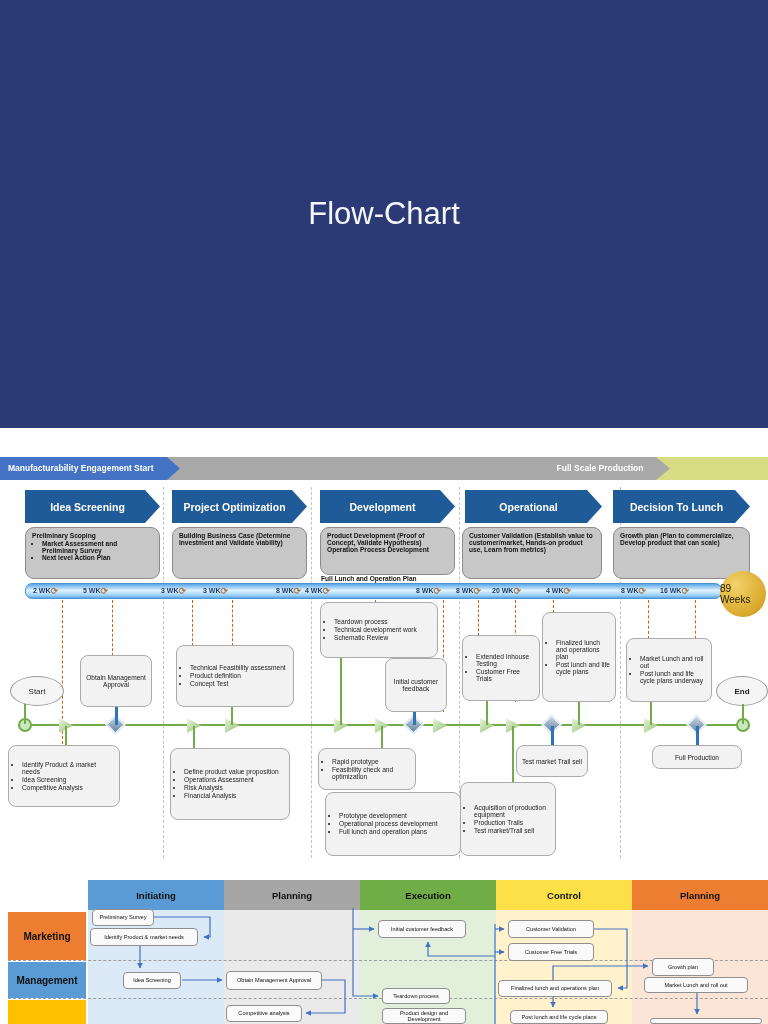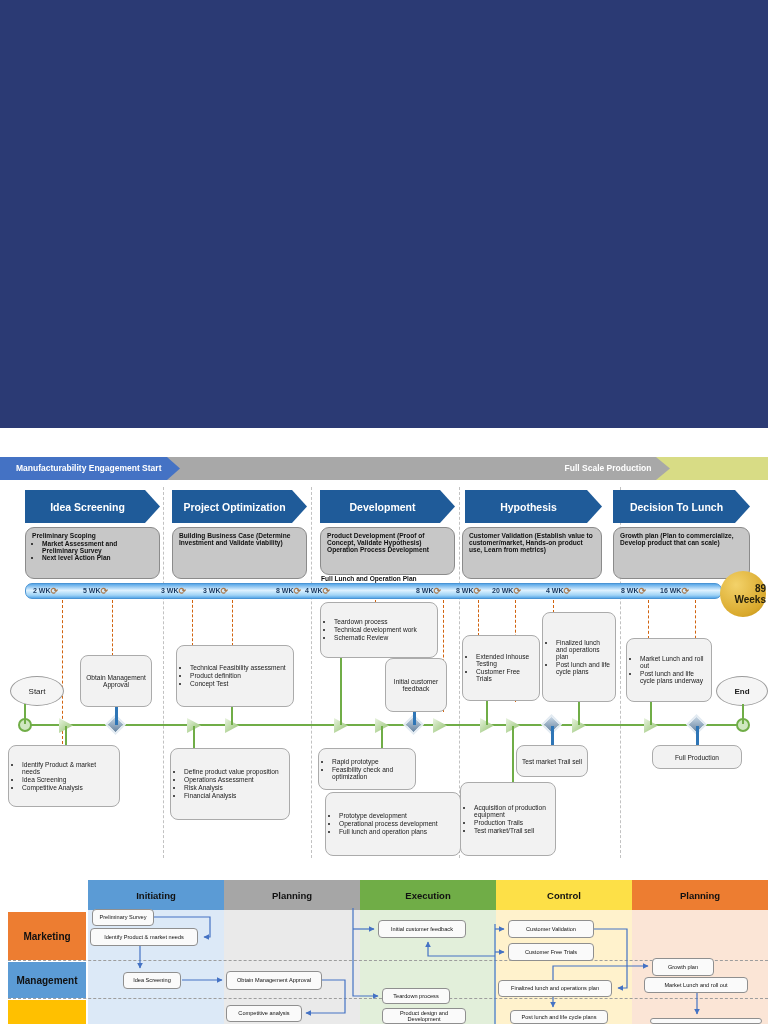--- a/index.html
+++ b/index.html
@@ -8,32 +8,32 @@
   
   #title-slide{left:0;top:0;width:768px;height:428px;background:#2B3A74;display:flex;align-items:center;justify-content:center;}
   #title-slide .t{color:#F4F6FA;font-size:31px;text-align:center;line-height:1.3;font-weight:400;}
   
   #chart{left:0;top:428px;width:768px;height:596px;background:#ffffff;}
   
   .band{height:23px;top:29px;}
   .band-yellow{left:0;width:768px;background:#D8DC85;}
   .band-gray{left:0;width:670px;background:#A8A8A8;clip-path:polygon(0 0,calc(100% - 14px) 0,100% 50%,calc(100% - 14px) 100%,0 100%);}
   .band-blue{left:0;width:180px;background:#4472C4;clip-path:polygon(0 0,calc(100% - 13px) 0,100% 50%,calc(100% - 13px) 100%,0 100%);}
-  .band-label{color:#fff;font-size:8.5px;font-weight:bold;line-height:23px;margin-left:8px;}
+  .band-label{color:#fff;font-size:8.5px;font-weight:bold;line-height:23px;}
   
   .phase{top:62px;height:33px;background:#1F5B99;clip-path:polygon(0 0,calc(100% - 15px) 0,100% 50%,calc(100% - 15px) 100%,0 100%);color:#fff;font-weight:bold;font-size:10.5px;display:flex;align-items:center;justify-content:center;padding-right:10px;box-sizing:border-box;}
   
   .gbox{top:99px;background:#C7C7C7;border:1.5px solid #8b8b8b;border-radius:9px;font-size:6.6px;font-weight:bold;color:#111;padding:4px 6px;box-sizing:border-box;}
   .gbox ul{margin:1px 0 0 0;padding-left:10px;}
   .gbox li{margin:0;}
   
   #tbar{left:25px;top:155px;width:697px;height:16px;border-radius:7px;background:linear-gradient(#58a7e8,#dff2ff 45%,#9fd3f6 80%,#58a7e8);border:1px solid #4a94d4;box-sizing:border-box;}
   .wk{top:158px;font-size:7px;font-weight:bold;color:#17375E;white-space:nowrap;}
   .wk .cyc{color:#a97a4f;font-size:9px;font-weight:bold;vertical-align:-1px;}
-  #total-weeks{left:720px;top:143px;width:46px;height:46px;border-radius:50%;background:radial-gradient(circle at 35% 30%,#F3D26A,#D9A92C 70%,#B8860B);display:flex;flex-direction:column;align-items:flex-end;justify-content:center;font-weight:bold;color:#26210c;font-size:10px;line-height:1.1;}
+  #total-weeks{left:720px;top:143px;width:46px;height:46px;border-radius:50%;background:radial-gradient(circle at 35% 30%,#F3D26A,#D9A92C 70%,#B8860B);display:flex;flex-direction:column;align-items:flex-start;justify-content:center;font-weight:normal;color:#26210c;font-size:10px;line-height:1.1;}
   
   .odash{width:0;border-left:1.2px dashed #D1630E;}
   .gdash{width:0;border-left:1.2px dashed #C2C2C2;top:59px;height:371px;}
   
   #flowline{left:25px;top:296px;width:718px;height:2px;background:#70AD47;}
   .vgreen{width:2px;background:#70AD47;}
   .vblue{width:2.5px;background:#2E75B6;}
   .tri{width:14px;height:15px;top:290px;clip-path:polygon(0 0,100% 50%,0 100%);background:linear-gradient(135deg,#e9f4e0,#8fbf6a);filter:drop-shadow(0 0 1px #70AD47);}
   .dia{width:15px;height:15px;top:289px;transform:rotate(45deg);background:linear-gradient(135deg,#c8d7e5,#64819e);border:2px solid #e3ebf2;box-sizing:border-box;}
   .circ{width:14px;height:14px;top:290px;border-radius:50%;background:#cfe7c0;border:2px solid #70AD47;box-sizing:border-box;}
@@ -48,40 +48,41 @@
   .mrow{left:8px;width:78px;display:flex;align-items:center;justify-content:center;font-size:10px;font-weight:bold;color:#111;}
   .mbox{background:#FAFAFA;border:1px solid #8f8f8f;border-radius:4px;font-size:5.6px;color:#111;display:flex;align-items:center;justify-content:center;text-align:center;overflow:hidden;line-height:1.1;box-sizing:border-box;padding:1px 2px;}
   .rowdash{left:8px;width:760px;height:0;border-top:1px dashed #9d9d9d;}
   .overflow-label{font-size:6.6px;font-weight:bold;color:#111;}
 </style>
 </head>
 <body>
 
 <div class="abs" id="title-slide">
   <div class="t">
+    <div>Flow-Chart</div>
   </div>
 </div>
 
 <div class="abs" id="chart">
 
   <div class="abs band band-yellow"></div>
   <div class="abs band band-gray"></div>
   <div class="abs band band-blue"></div>
   <div class="abs band-label" style="left:8px;top:29px;">Manufacturability Engagement Start</div>
   <div class="abs band-label" style="left:535px;top:29px;width:130px;text-align:center;">Full Scale Production</div>
 
   <div class="abs gdash" style="left:163px;"></div>
   <div class="abs gdash" style="left:311px;"></div>
   <div class="abs gdash" style="left:459px;"></div>
   <div class="abs gdash" style="left:620px;"></div>
 
   <div class="abs phase" style="left:25px;width:135px;">Idea Screening</div>
   <div class="abs phase" style="left:172px;width:135px;">Project Optimization</div>
   <div class="abs phase" style="left:320px;width:135px;">Development</div>
-  <div class="abs phase" style="left:465px;width:137px;">Hypothesis</div>
+  <div class="abs phase" style="left:465px;width:137px;">Operational</div>
   <div class="abs phase" style="left:613px;width:137px;">Decision To Lunch</div>
 
   <div class="abs gbox" style="left:25px;width:135px;height:52px;">
     <div>Preliminary Scoping</div>
     <ul>
       <li>Market Assessment and Preliminary Survey</li>
       <li>Next level Action Plan</li>
     </ul>
   </div>
   <div class="abs gbox" style="left:172px;width:135px;height:52px;">Building Business Case (Determine Investment and Validate viability)</div>

